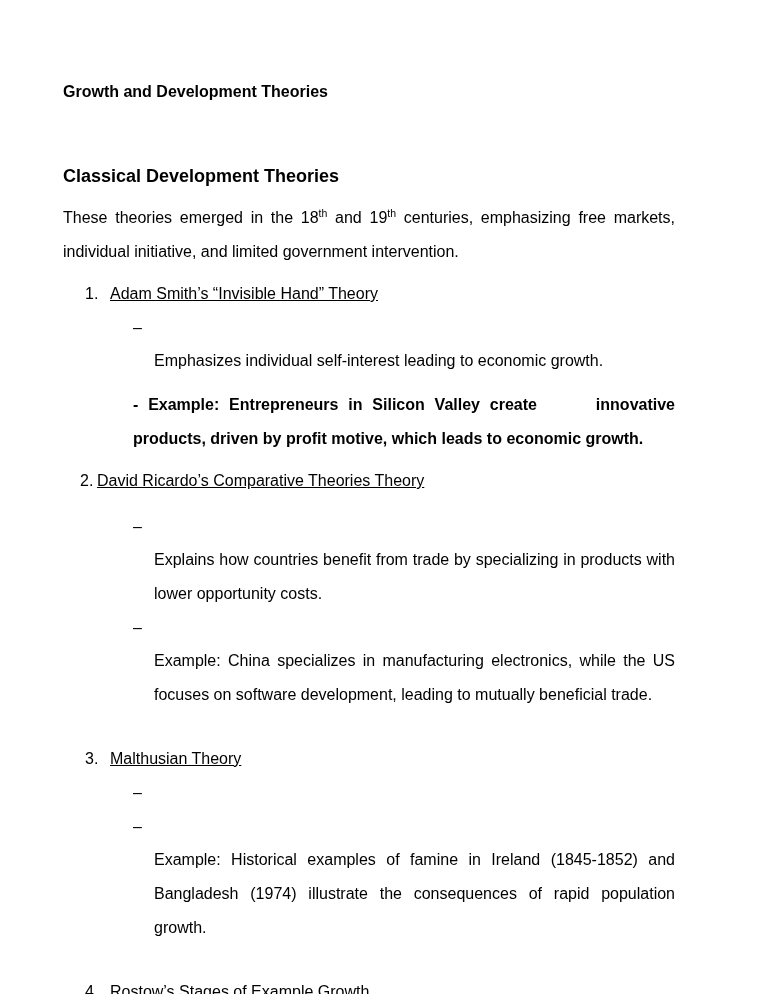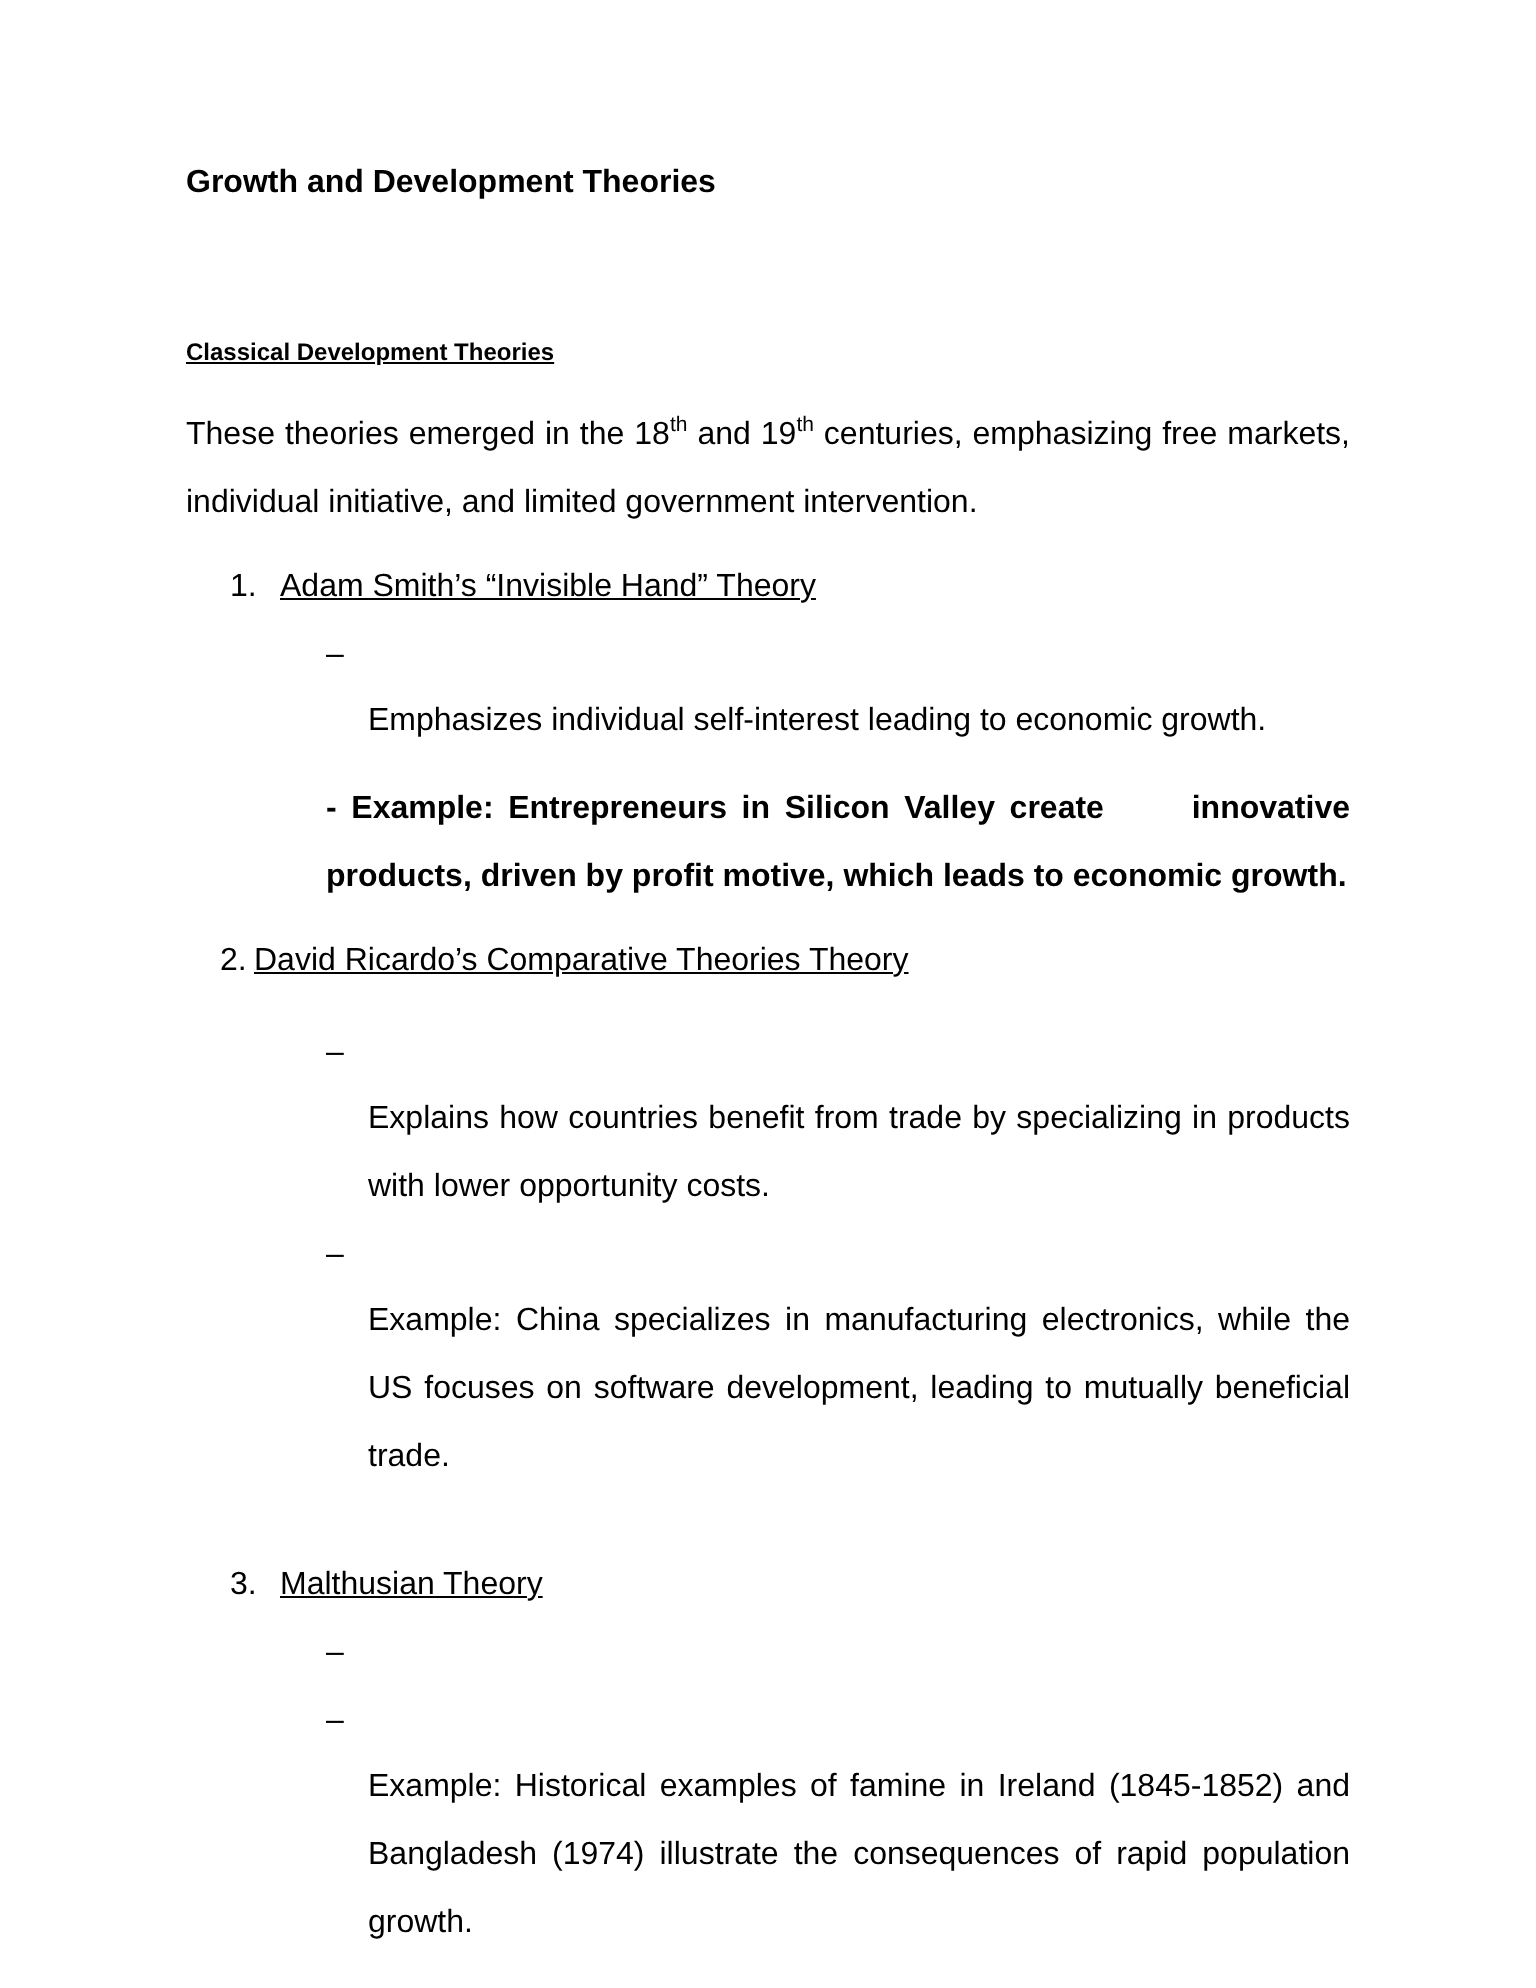--- a/index.html
+++ b/index.html
@@ -9,34 +9,33 @@
     height: 994px;
     background: #ffffff;
     color: #000000;
     font-family: "Liberation Sans", sans-serif;
     font-size: 16px;
     overflow: hidden;
   }
   .page {
     width: 768px;
     height: 994px;
-    padding: 75px 93px 0 93px;
+    padding: 75px 93px 0 63px;
   }
   .doc-title {
     font-size: 16px;
     font-weight: bold;
     line-height: 34px;
     margin: 0 0 50px 0;
   }
   .section-heading {
-    font-size: 12px;
+    font-size: 18px;
     font-weight: bold;
     line-height: 34px;
     margin: 0 0 8px 0;
-    text-decoration: underline;
   }
   .para {
     line-height: 34px;
     margin: 0 0 8px 0;
     text-align: justify;
   }
   sup {
     font-size: 10.5px;
     line-height: 0;
     vertical-align: super;

